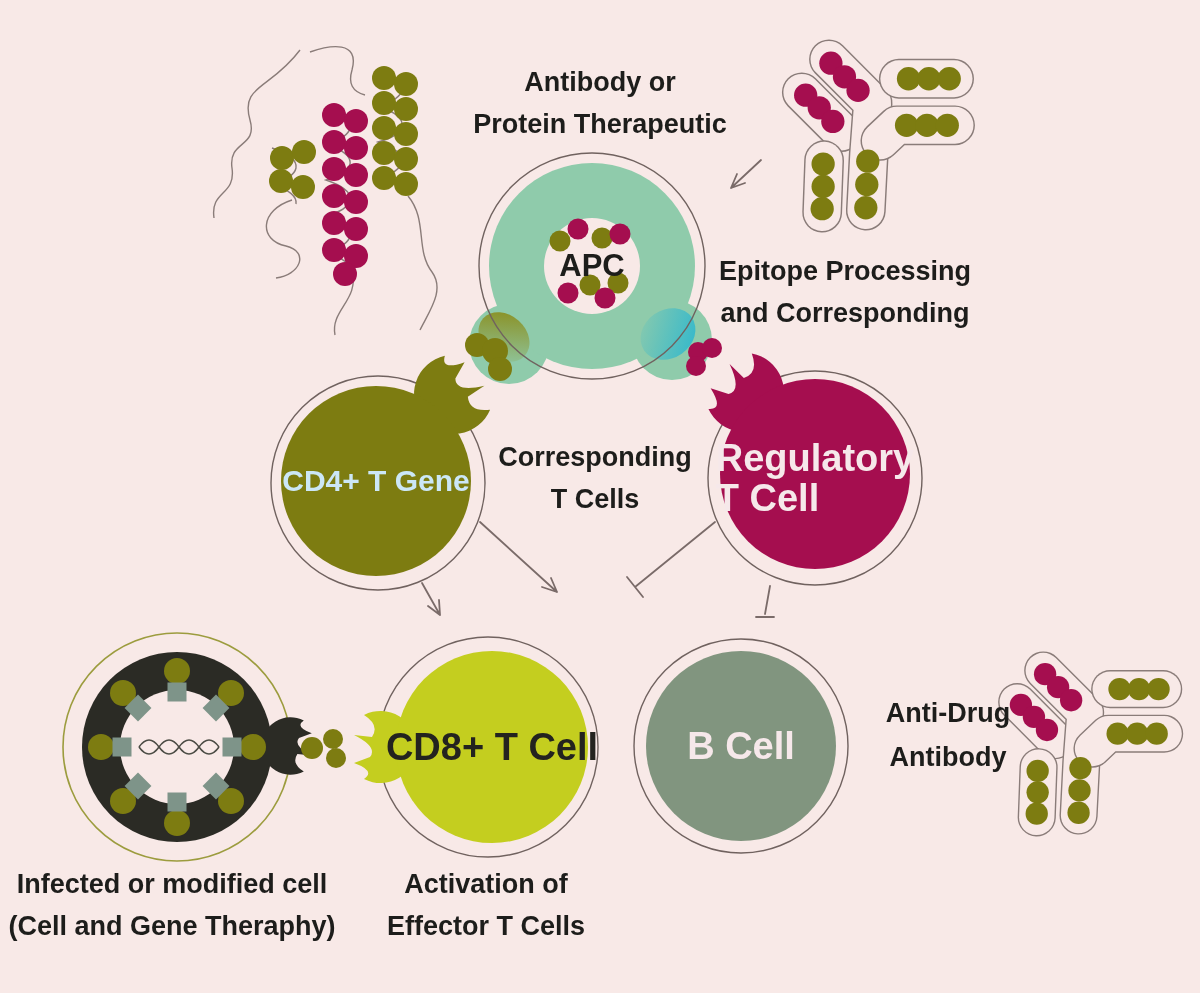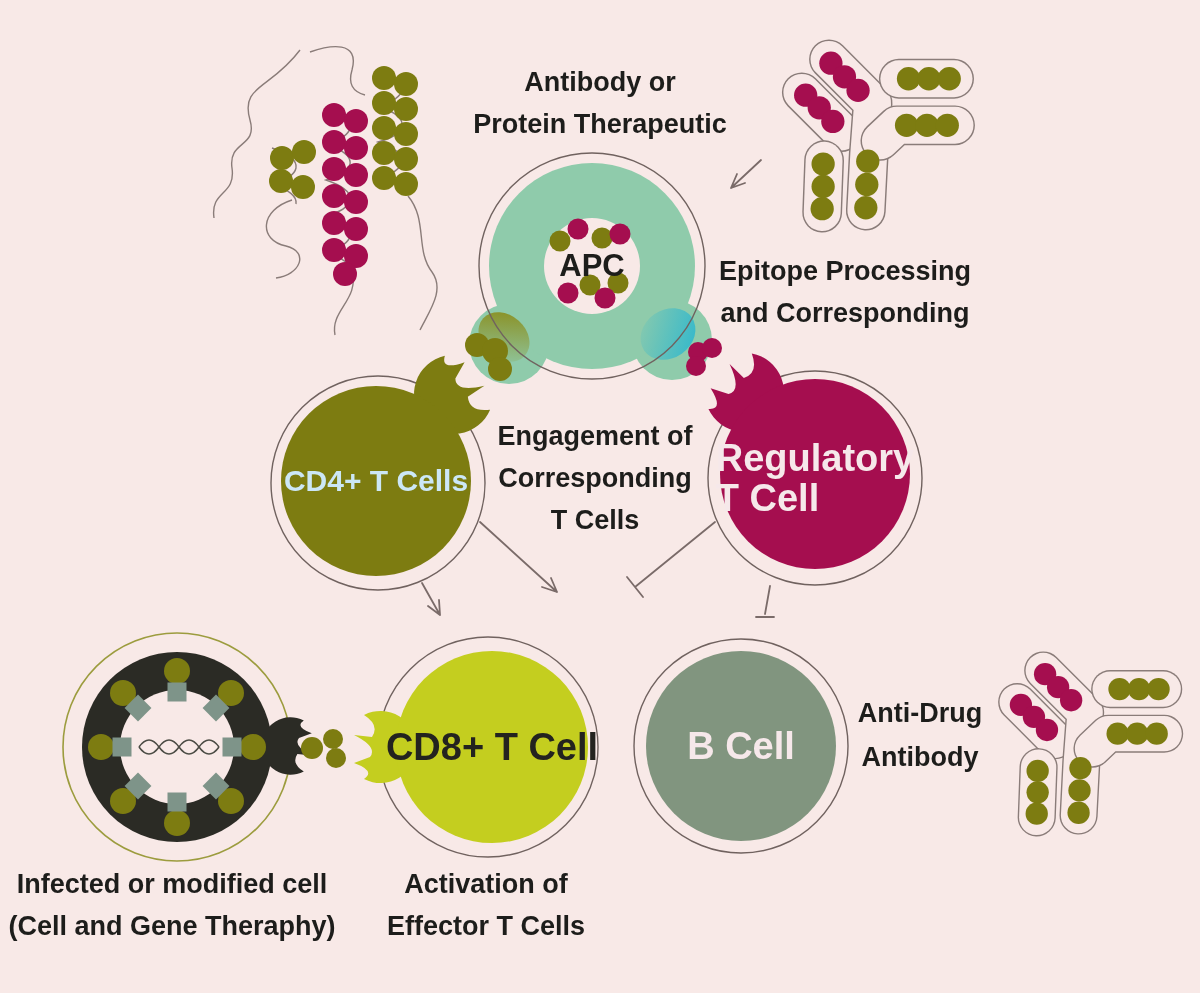--- a/index.html
+++ b/index.html
@@ -246,42 +246,41 @@
   <span>Antibody or</span>
   <span>Protein Therapeutic</span>
 </div>
 
 <div class="lbl" style="left:845px;top:292px">
   <span>Epitope Processing</span>
   <span>and Corresponding</span>
 </div>
 
 <div class="lbl" style="left:595px;top:478px">
-  <span>Engagement of</span>
   <span>Corresponding</span>
   <span>T Cells</span>
 </div>
 
-<div class="lbl" style="left:920px;top:735px;line-height:44px">
+<div class="lbl" style="left:948px;top:735px;line-height:44px">
   <span>Anti-Drug</span>
   <span>Antibody</span>
 </div>
 
 <div class="lbl" style="left:172px;top:905px">
   <span>Infected or modified cell</span>
   <span>(Cell and Gene Theraphy)</span>
 </div>
 
 <div class="lbl" style="left:486px;top:905px">
   <span>Activation of</span>
   <span>Effector T Cells</span>
 </div>
 
 <div class="cell-lbl apc-lbl" style="left:592px;top:266px">APC</div>
-<div class="cell-lbl cd4-lbl" style="left:376px;top:481px">CD4+ T Cells</div>
+<div class="cell-lbl cd4-lbl" style="left:376px;top:481px">CD4+ T Gene</div>
 <div class="cell-lbl reg-lbl" style="left:815px;top:478px">
   <span style="display:block">Regulatory</span>
   <span style="display:block">T Cell</span>
 </div>
 <div class="cell-lbl cd8-lbl" style="left:492px;top:747px">CD8+ T Cell</div>
 <div class="cell-lbl b-lbl" style="left:741px;top:746px">B Cell</div>
 
 </div>
 
 </body></html>

